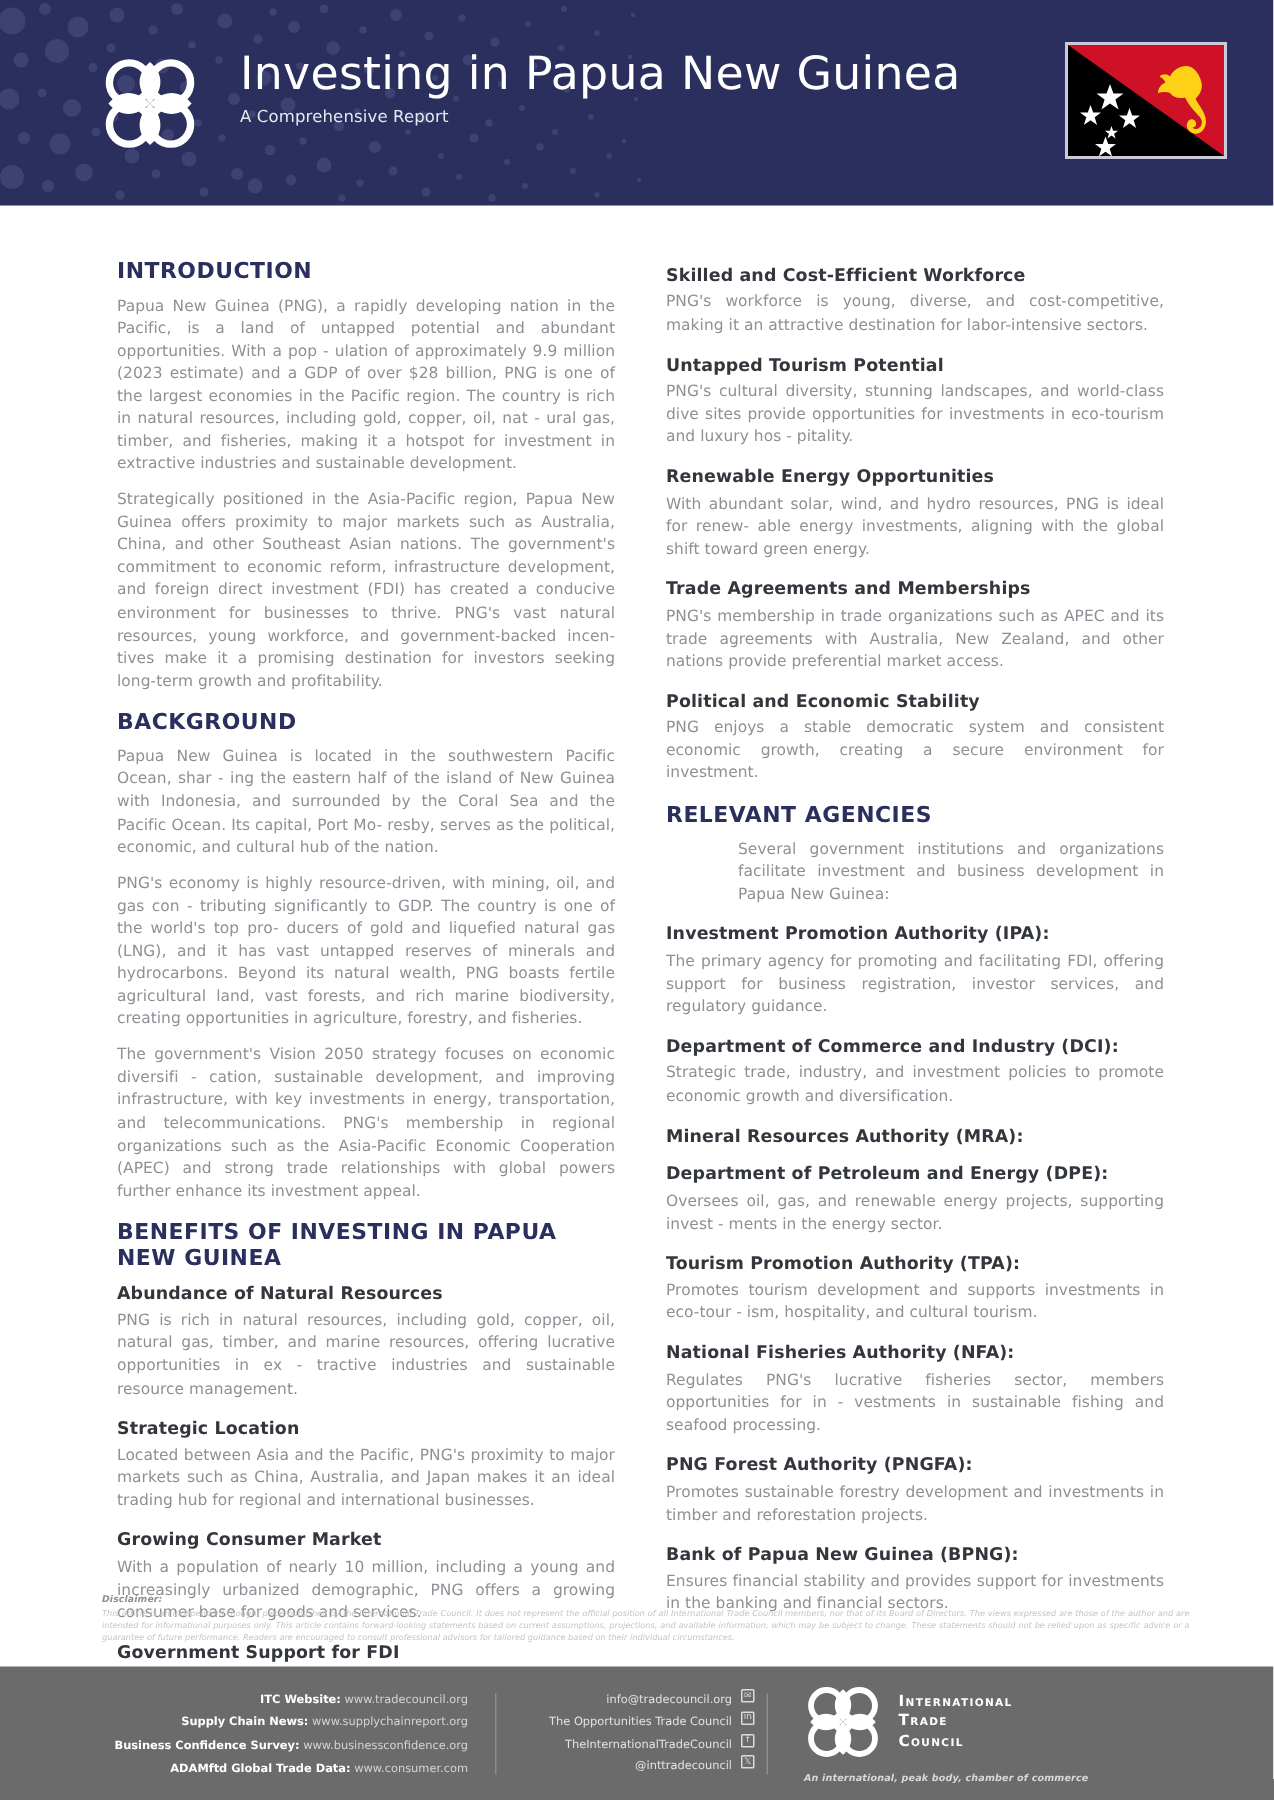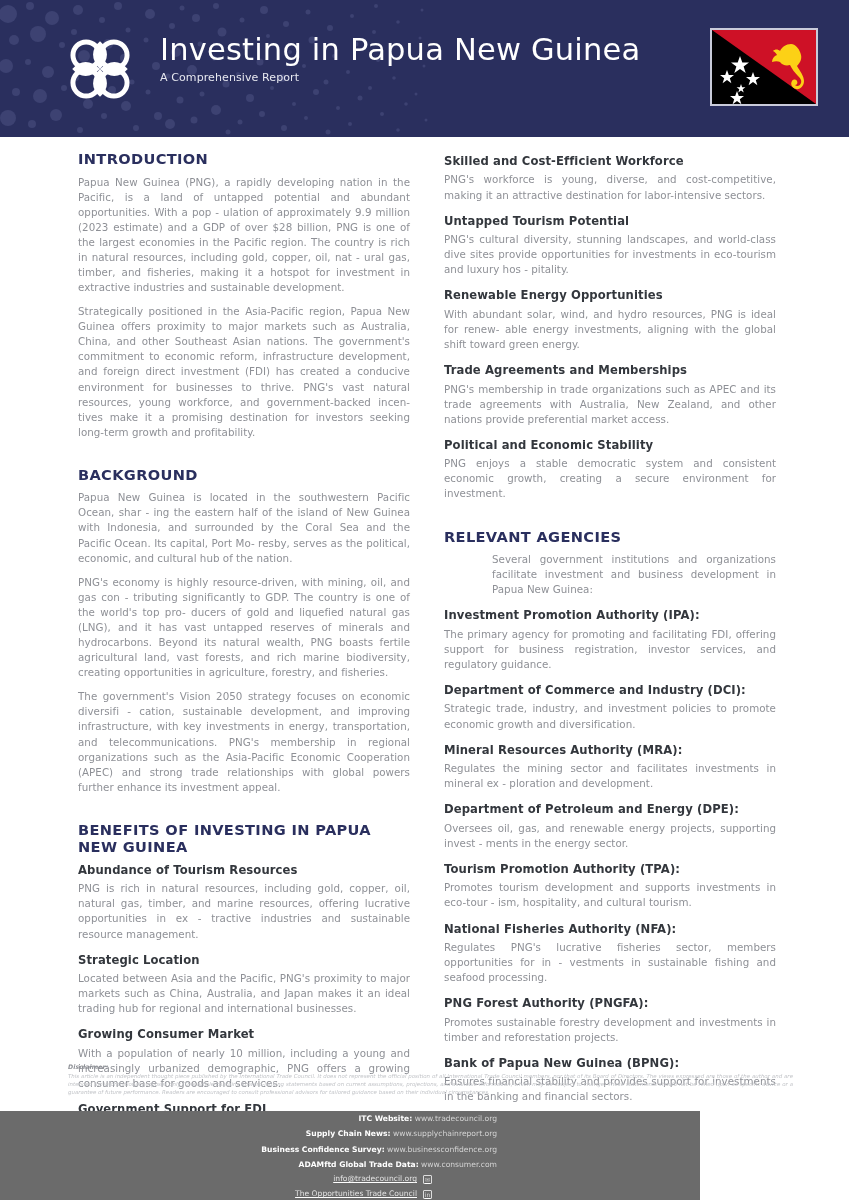--- a/index.html
+++ b/index.html
@@ -27,31 +27,31 @@
     color: #e7e8f0; font-size: 11px; font-weight: 400; margin-top: 4px;
     letter-spacing: 0.1px; white-space: nowrap;
   }
   .flag-wrap {
     position: absolute; right: 31px; top: 28px; width: 108px; height: 78px;
     border: 2px solid #c9cbda; background: #000; overflow: hidden;
   }
 
   
   .content {
-    position: absolute; left: 0; top: 128px; width: 849px; height: 920px;
+    position: absolute; left: 0; top: 150px; width: 849px; height: 920px;
     padding: 22px 64px 0 78px;
   }
   .cols { display: flex; gap: 34px; }
   .col { width: 332px; }
 
   h2.section {
     color: #2a2f5e; font-size: 14.6px; font-weight: 700; letter-spacing: 0.35px;
     text-transform: uppercase; margin: 0 0 7px 0; line-height: 1.2;
   }
-  h2.section.spaced { margin-top: 26px; }
+  h2.section.spaced { margin-top: 11px; }
   h3.sub {
     color: #33373d; font-size: 11.6px; font-weight: 700; letter-spacing: 0.1px;
     margin: 11px 0 4px 0; line-height: 1.25;
   }
   h3.sub.first { margin-top: 4px; }
   p.body {
     color: #8e9096; font-size: 10.3px; line-height: 1.465; margin: 0 0 9px 0;
     text-align: justify; letter-spacing: 0.03px;
   }
   p.body.tight { margin-bottom: 0; }
@@ -66,42 +66,42 @@
     color: #8e9096; font-size: 6.2px; font-weight: 700; font-style: italic;
     letter-spacing: 0.1px; margin-bottom: 2px;
   }
   .disclaimer-text {
     color: #c2c4c8; font-size: 5.45px; font-style: italic; line-height: 1.5;
     text-align: justify; letter-spacing: 0.02px;
   }
 
   
   .footer {
-    position: absolute; left: 0; top: 1111px; width: 700px; height: 89px;
-    background: #6b6b6b; color: #ffffff; display: flex; align-items: center; flex-direction: column;
+    position: absolute; left: 0; top: 1111px; width: 849px; height: 89px;
+    background: #6b6b6b; color: #ffffff; display: flex; align-items: center;
   }
   .footer-links {
     width: 330px; padding-left: 10px; text-align: right; padding-right: 18px;
   }
   .flink { font-size: 7.6px; line-height: 2.02; white-space: nowrap; }
   .flink b { font-weight: 700; color: #ffffff; }
   .flink span.url { color: #d4d4d4; font-weight: 400; }
   .fdivider { width: 1px; height: 54px; background: #8d8d8d; }
   .footer-social { width: 180px; padding-right: 8px; }
   .srow {
-    display: flex; align-items: center; justify-content: flex-end;
-    gap: 6px; line-height: 1.95; text-decoration: underline;
+    display: flex; justify-content: flex-end;
+    gap: 6px; line-height: 1.95;
   }
   .srow .stext { font-size: 7.6px; color: #e2e2e2; white-space: nowrap; }
   .sicon {
     width: 9px; height: 9px; border: 0.8px solid #dcdcdc; border-radius: 1px;
     display: flex; align-items: center; justify-content: center;
     font-size: 6px; color: #dcdcdc; flex: 0 0 auto;
   }
-  .footer-logo { flex: 1; padding-left: 24px; }
+  .footer-logo { flex: 1; padding-left: 24px; font-weight: bold; }
   .flogo-row { display: flex; align-items: center; gap: 11px; }
   .flogo-text div {
     font-size: 10.2px; letter-spacing: 0.9px; line-height: 1.33;
     color: #ffffff; font-variant: small-caps; text-transform: capitalize;
   }
   .flogo-tag {
     font-size: 6.4px; font-style: italic; color: #d8d8d8;
     margin-top: 7px; letter-spacing: 0.1px;
   }
 </style>
@@ -271,21 +271,21 @@
         <p class="body">Papua New Guinea (PNG), a rapidly developing nation in the Pacific, is a land of untapped potential and abundant opportunities. With a pop - ulation of approximately 9.9 million (2023 estimate) and a GDP of over $28 billion, PNG is one of the largest economies in the Pacific region. The country is rich in natural resources, including gold, copper, oil, nat - ural gas, timber, and fisheries, making it a hotspot for investment in extractive industries and sustainable development.</p>
         <p class="body">Strategically positioned in the Asia-Pacific region, Papua New Guinea offers proximity to major markets such as Australia, China, and other Southeast Asian nations. The government's commitment to economic reform, infrastructure development, and foreign direct investment (FDI) has created a conducive environment for businesses to thrive. PNG's vast natural resources, young workforce, and government-backed incen- tives make it a promising destination for investors seeking long-term growth and profitability.</p>
 
         <h2 class="section spaced">BACKGROUND</h2>
         <p class="body">Papua New Guinea is located in the southwestern Pacific Ocean, shar - ing the eastern half of the island of New Guinea with Indonesia, and surrounded by the Coral Sea and the Pacific Ocean. Its capital, Port Mo- resby, serves as the political, economic, and cultural hub of the nation.</p>
         <p class="body">PNG's economy is highly resource-driven, with mining, oil, and gas con - tributing significantly to GDP. The country is one of the world's top pro- ducers of gold and liquefied natural gas (LNG), and it has vast untapped reserves of minerals and hydrocarbons. Beyond its natural wealth, PNG boasts fertile agricultural land, vast forests, and rich marine biodiversity, creating opportunities in agriculture, forestry, and fisheries.</p>
         <p class="body">The government's Vision 2050 strategy focuses on economic diversifi - cation, sustainable development, and improving infrastructure, with key investments in energy, transportation, and telecommunications. PNG's membership in regional organizations such as the Asia-Pacific Economic Cooperation (APEC) and strong trade relationships with global powers further enhance its investment appeal.</p>
 
         <h2 class="section spaced">BENEFITS OF INVESTING IN PAPUA NEW GUINEA</h2>
 
-        <h3 class="sub first">Abundance of Tourism Resources</h3>
+        <h3 class="sub first">Abundance of Natural Resources</h3>
         <p class="body">PNG is rich in natural resources, including gold, copper, oil, natural gas, timber, and marine resources, offering lucrative opportunities in ex     - tractive industries and sustainable resource management.</p>
         <h3 class="sub">Strategic Location</h3>
         <p class="body">Located between Asia and the Pacific, PNG's proximity to major markets such as China, Australia, and Japan makes it an ideal trading hub for regional and international businesses.</p>
         <h3 class="sub">Growing Consumer Market</h3>
         <p class="body">With a population of nearly 10 million, including a young and increasingly urbanized demographic, PNG offers a growing consumer base for goods and services.</p>
         <h3 class="sub">Government Support for FDI</h3>
         <p class="body">The government actively promotes foreign direct investment through policy reforms, tax incentives, and streamlined business registration processes.</p>
         <h3 class="sub">Infrastructure Development</h3>
         <p class="body tight">Major infrastructure projects in energy, transportation, and telecom     - munications are creating a modern, business-friendly environment for investors.</p>
       </div>
@@ -304,21 +304,20 @@
         <p class="body">PNG enjoys a stable democratic system and consistent economic growth, creating a secure environment for investment.</p>
 
         <h2 class="section spaced">RELEVANT AGENCIES</h2>
         <p class="body lead">Several government institutions and organizations facilitate investment and business development in Papua New Guinea:</p>
 
         <h3 class="sub">Investment Promotion Authority (IPA):</h3>
         <p class="body">The primary agency for promoting and facilitating FDI, offering support for business registration, investor services, and regulatory guidance.</p>
         <h3 class="sub">Department of Commerce and Industry (DCI):</h3>
         <p class="body">Strategic trade, industry, and investment policies to promote economic growth and diversification.</p>
         <h3 class="sub">Mineral Resources Authority (MRA):</h3>
-        <p class="body">Regulates the mining sector and facilitates investments in mineral ex - ploration and development.</p>
         <h3 class="sub">Department of Petroleum and Energy (DPE):</h3>
         <p class="body">Oversees oil, gas, and renewable energy projects, supporting invest     - ments in the energy sector.</p>
         <h3 class="sub">Tourism Promotion Authority (TPA):</h3>
         <p class="body">Promotes tourism development and supports investments in eco-tour - ism, hospitality, and cultural tourism.</p>
         <h3 class="sub">National Fisheries Authority (NFA):</h3>
         <p class="body">Regulates PNG's lucrative fisheries sector, members opportunities for in - vestments in sustainable fishing and seafood processing.</p>
         <h3 class="sub">PNG Forest Authority (PNGFA):</h3>
         <p class="body">Promotes sustainable forestry development and investments in timber and reforestation projects.</p>
         <h3 class="sub">Bank of Papua New Guinea (BPNG):</h3>
         <p class="body tight">Ensures financial stability and provides support for investments in the banking and financial sectors.</p>

